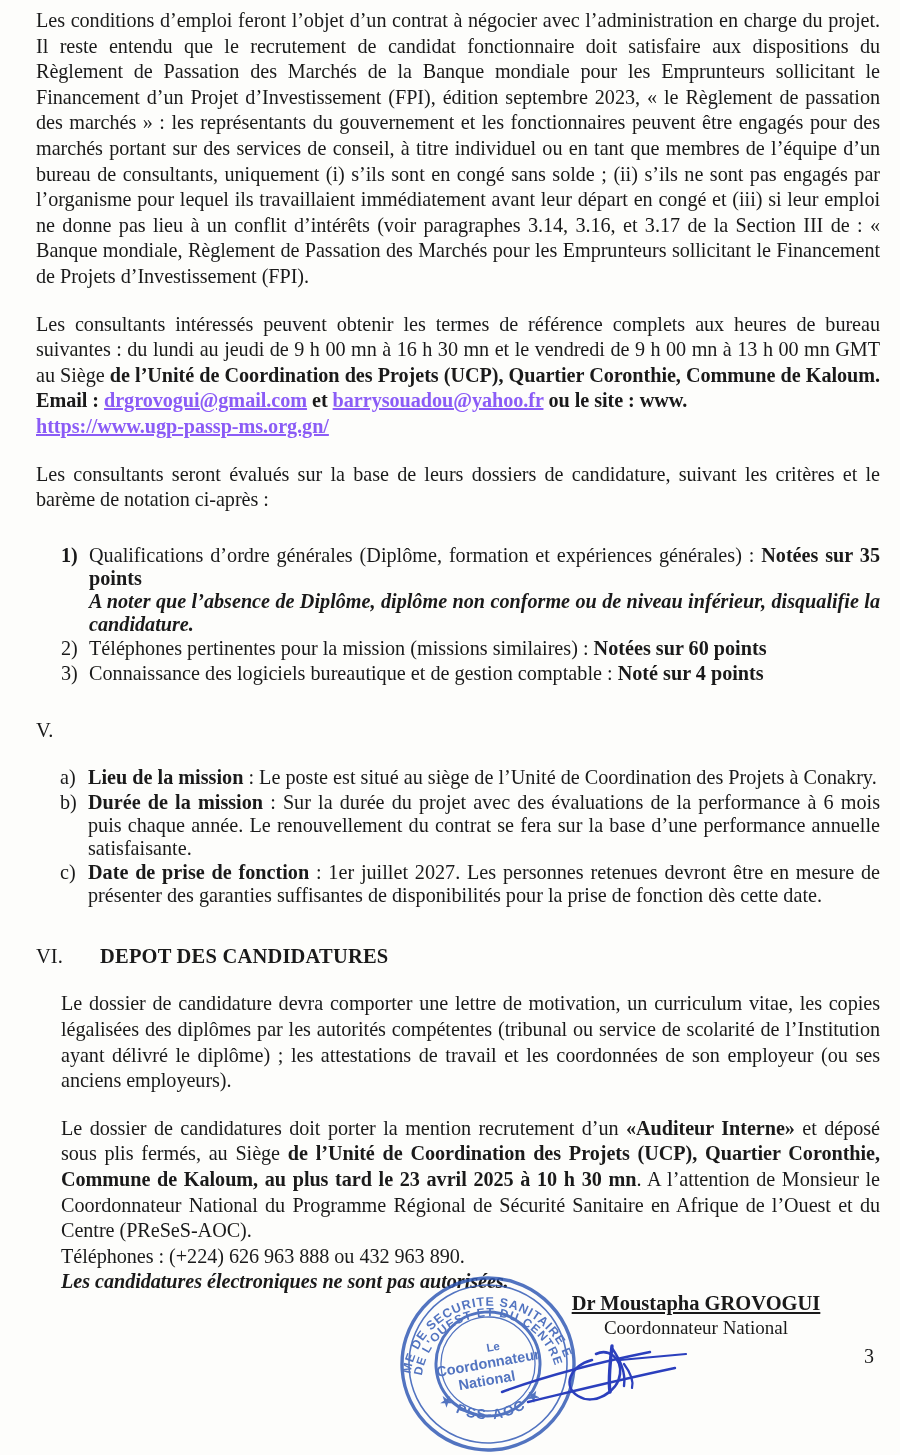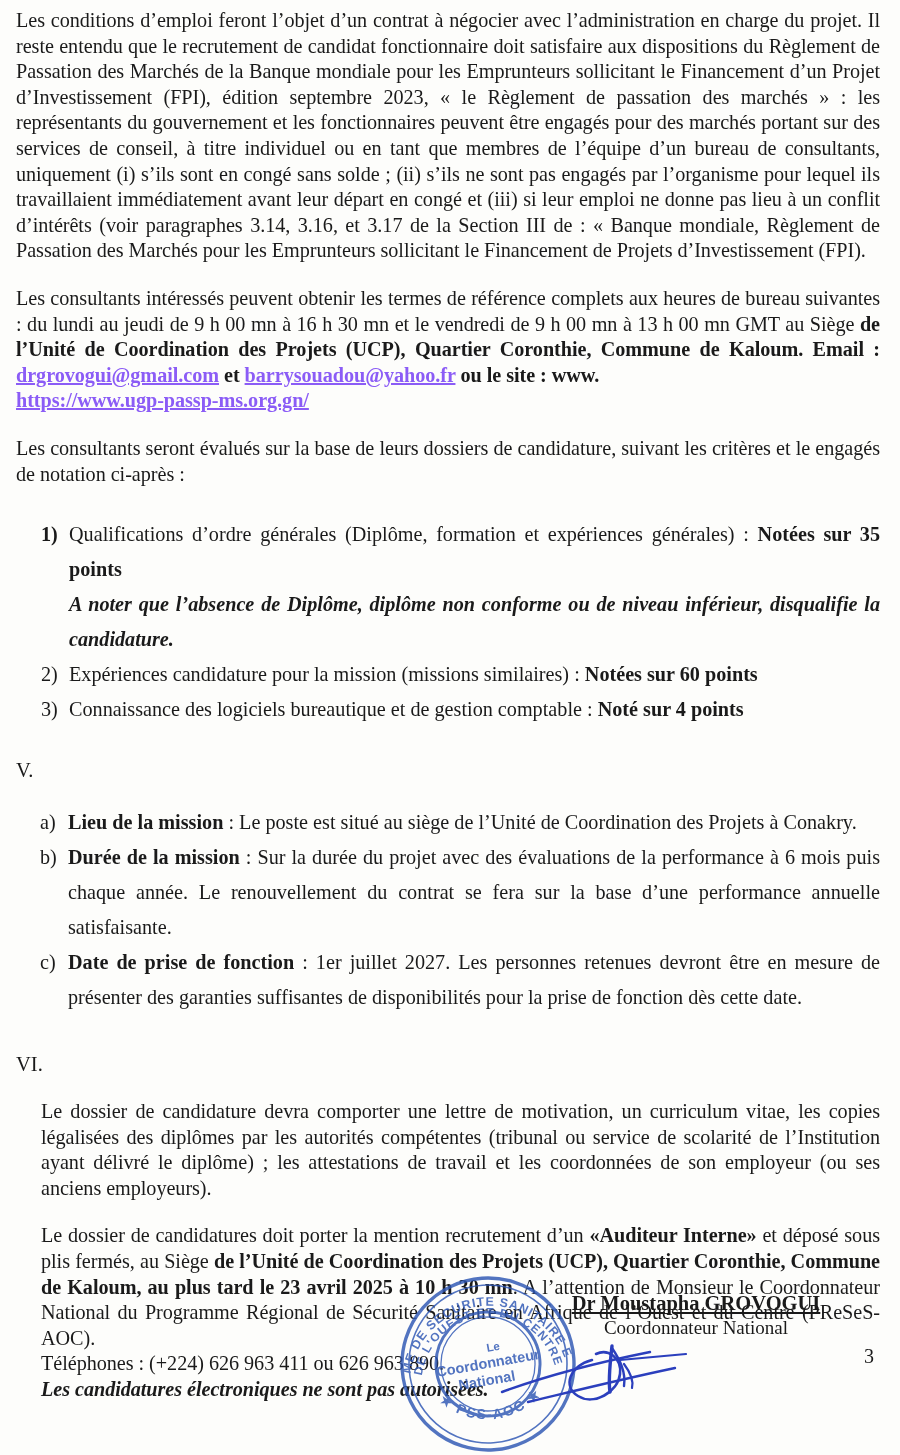--- a/index.html
+++ b/index.html
@@ -12,21 +12,21 @@
     font-family: "Liberation Serif", "DejaVu Serif", serif;
     color: #1a1a1a;
     position: relative;
     overflow: hidden;
   }
 
   .page {
     position: relative;
     width: 900px;
     height: 1039px;
-    padding: 8px 20px 0 16px;
+    padding: 8px 20px 0 36px;
   }
 
   p, li, div.para {
     margin: 0;
     text-align: justify;
     font-size: 20.2px;
     line-height: 25.6px;
     letter-spacing: -0.05px;
   }
 
@@ -74,21 +74,21 @@
     flex: 0 0 28px;
     width: 28px;
     text-align: left;
     font-size: 20.2px;
     line-height: 25.6px;
   }
   .olist .body {
     flex: 1 1 auto;
     text-align: justify;
     font-size: 20.2px;
-    line-height: 35px;
+    line-height: 23px;
   }
   .list-num { margin-left: 25px; }
   .list-num .marker { font-weight: bold; }
   .list-num .marker.plain { font-weight: normal; }
   .list-alpha { margin-left: 24px; }
 
   .sub-note {
     font-weight: bold;
     font-style: italic;
     text-align: justify;
@@ -164,35 +164,35 @@
 
   <div class="gap-m"></div>
 
   <div class="para">
     <span>Les consultants intéressés peuvent obtenir les termes de référence complets aux heures de bureau suivantes : du lundi au jeudi de 9 h 00 mn à 16 h 30 mn et le vendredi de 9 h 00 mn à 13 h 00 mn GMT au Siège </span><b>de l’Unité de Coordination des Projets (UCP), Quartier Coronthie, Commune de Kaloum. Email : </b><a class="link" href="#">drgrovogui@gmail.com</a><b> et </b><a class="link" href="#">barrysouadou@yahoo.fr</a><b> ou le site : www. </b><br><a class="link" href="#">https://www.ugp-passp-ms.org.gn/</a>
   </div>
 
   <div class="gap-m"></div>
 
   <div class="para">
-    <span>Les consultants seront évalués sur la base de leurs dossiers de candidature, suivant les critères et le engagés de notation ci-après :</span>
+    <span>Les consultants seront évalués sur la base de leurs dossiers de candidature, suivant les critères et le barème de notation ci-après :</span>
   </div>
 
   <div class="gap-l"></div>
 
   <div class="olist list-num">
 
     <div class="item">
       <span class="marker">1)</span>
       <span class="body"><span>Qualifications d’ordre générales (Diplôme, formation et expériences générales) : </span><b>Notées sur 35 points</b><br><span class="bi">A noter que l’absence de Diplôme, diplôme non conforme ou de niveau inférieur, disqualifie la candidature.</span></span>
     </div>
 
     <div class="item">
       <span class="marker plain">2)</span>
-      <span class="body"><span>Expériences candidature pour la mission (missions similaires) : </span><b>Notées sur 60 points</b></span>
+      <span class="body"><span>Téléphones pertinentes pour la mission (missions similaires) : </span><b>Notées sur 60 points</b></span>
     </div>
 
     <div class="item">
       <span class="marker plain">3)</span>
       <span class="body"><span>Connaissance des logiciels bureautique et de gestion comptable : </span><b>Noté sur 4 points</b></span>
     </div>
 
   </div>
 
   <div class="gap-l"></div>
@@ -219,36 +219,37 @@
       <span class="marker">c)</span>
       <span class="body"><b>Date de prise de fonction</b><span> : 1er juillet 2027. Les personnes retenues devront être en mesure de présenter des garanties suffisantes de disponibilités pour la prise de fonction dès cette date.</span></span>
     </div>
 
   </div>
 
   <div class="gap-xl"></div>
 
   <div class="section-head">
     <span class="num">VI.</span>
+    <span class="txt">DEPOT DES CANDIDATURES</span>
   </div>
 
   <div class="gap-m"></div>
 
   <div class="para indent-body">
     <span>Le dossier de candidature devra comporter une lettre de motivation, un curriculum vitae, les copies légalisées des diplômes par les autorités compétentes (tribunal ou service de scolarité de l’Institution ayant délivré le diplôme) ; les attestations de travail et les coordonnées de son employeur (ou ses anciens employeurs).</span>
   </div>
 
   <div class="gap-m"></div>
 
   <div class="para indent-body">
     <span>Le dossier de candidatures doit porter la mention recrutement d’un </span><b>«Auditeur Interne»</b><span> et déposé sous plis fermés, au Siège </span><b>de l’Unité de Coordination des Projets (UCP), Quartier Coronthie, Commune de Kaloum, au plus tard le 23 avril 2025 à 10 h  30 mn</b><span>. A l’attention de Monsieur le Coordonnateur National du Programme Régional de Sécurité Sanitaire en Afrique de l’Ouest et du Centre (PReSeS-AOC).</span>
   </div>
 
   <div class="para indent-body">
-    <span>Téléphones : (+224) 626 963 411 ou 626 963 890.</span>
+    <span>Téléphones : (+224) 626 963 888 ou 432 963 890.</span>
   </div>
 
   <div class="para indent-body sub-note">
     <span>Les candidatures électroniques ne sont pas autorisées.</span>
   </div>
 
   <div class="stamp">
     <svg viewBox="0 0 192 186" xmlns="http://www.w3.org/2000/svg" aria-hidden="true">
       <defs>
         <path id="arcOuter" d="M 18,100 A 80,80 0 0 1 174,100" fill="none"></path>

